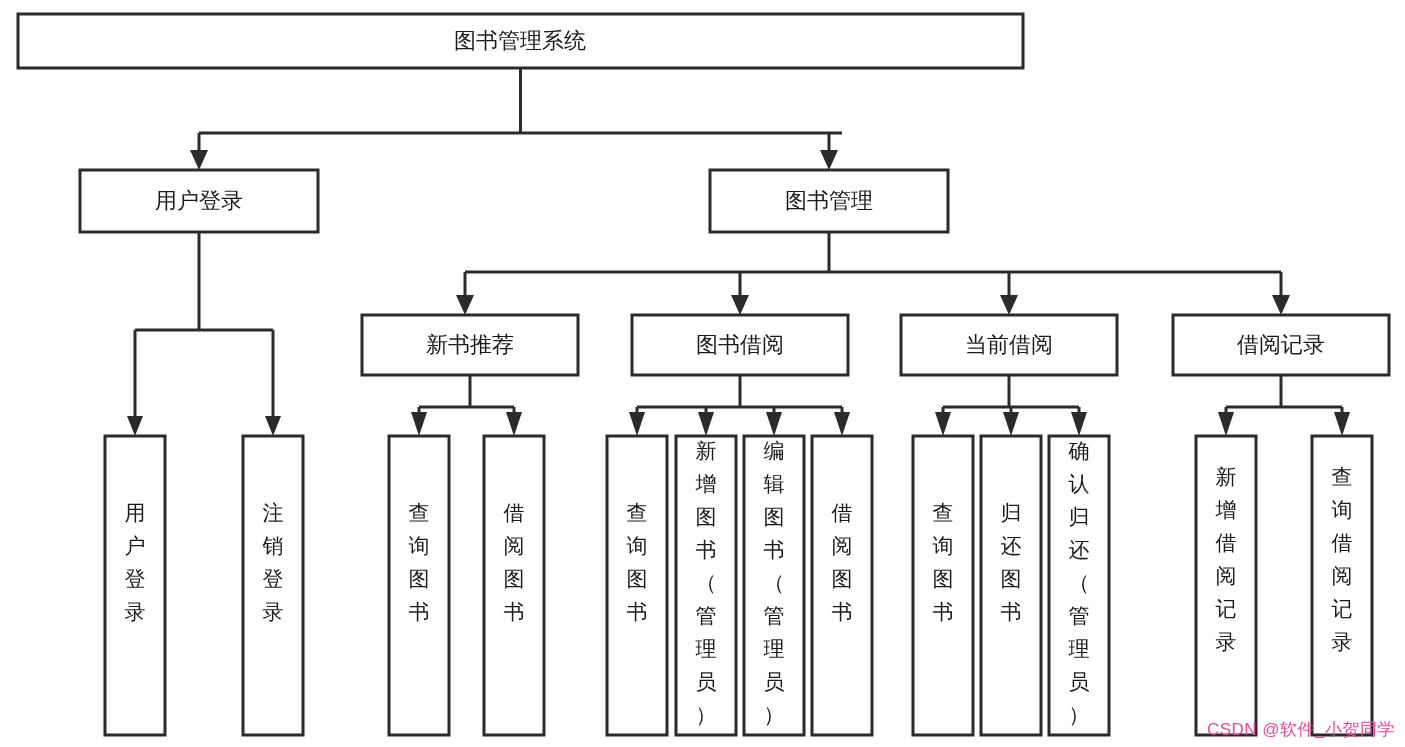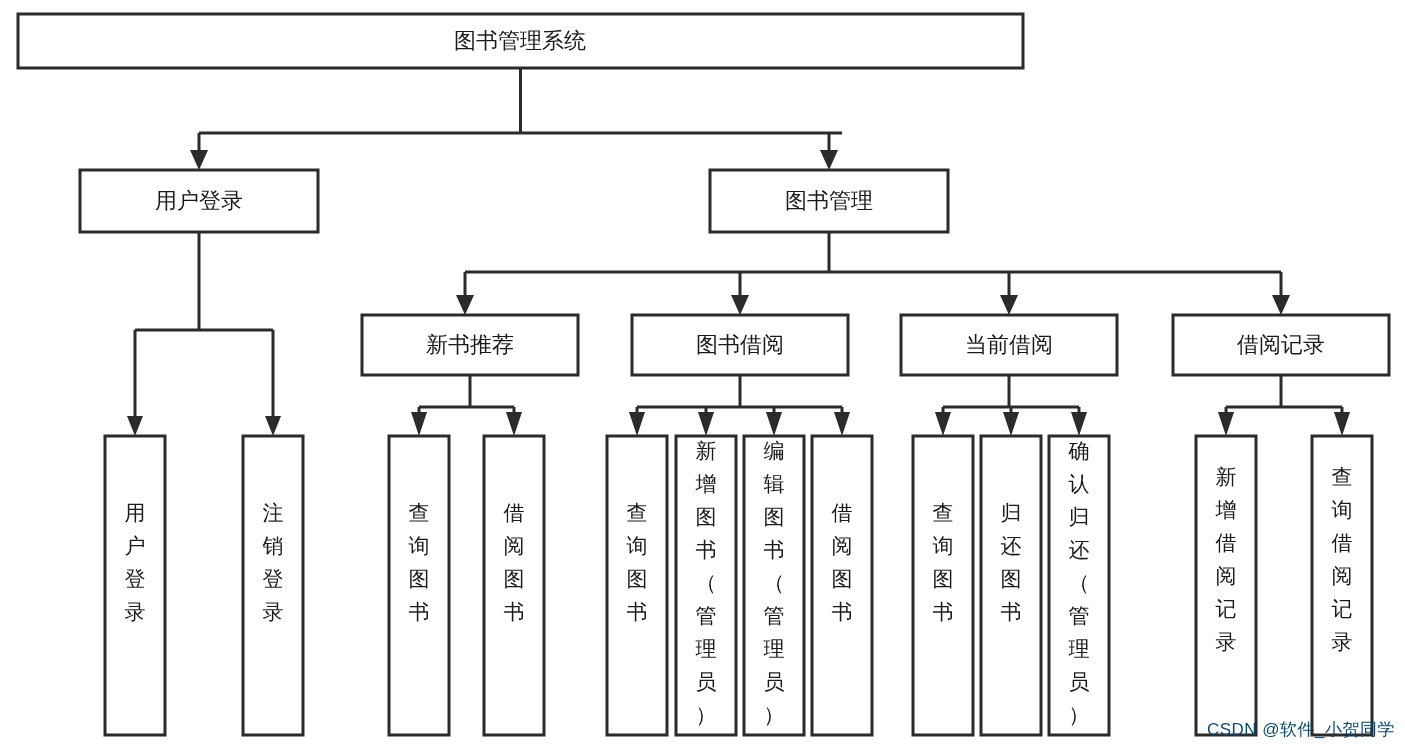--- a/index.html
+++ b/index.html
@@ -54,21 +54,21 @@
     font-size: 21px;
     fill: #1a1a1a;
     text-anchor: middle;
   }
   .watermark {
     position: absolute;
     right: 10px;
     bottom: 6px;
     font-family: "Liberation Sans", "DejaVu Sans", sans-serif;
     font-size: 17px;
-    color: #0c4a6e;
+    color: #ec4899;
     letter-spacing: 0.5px;
     white-space: nowrap;
     user-select: none;
   }
 </style>
 </head>
 <body>
 
 <div id="diagram-root">
 

